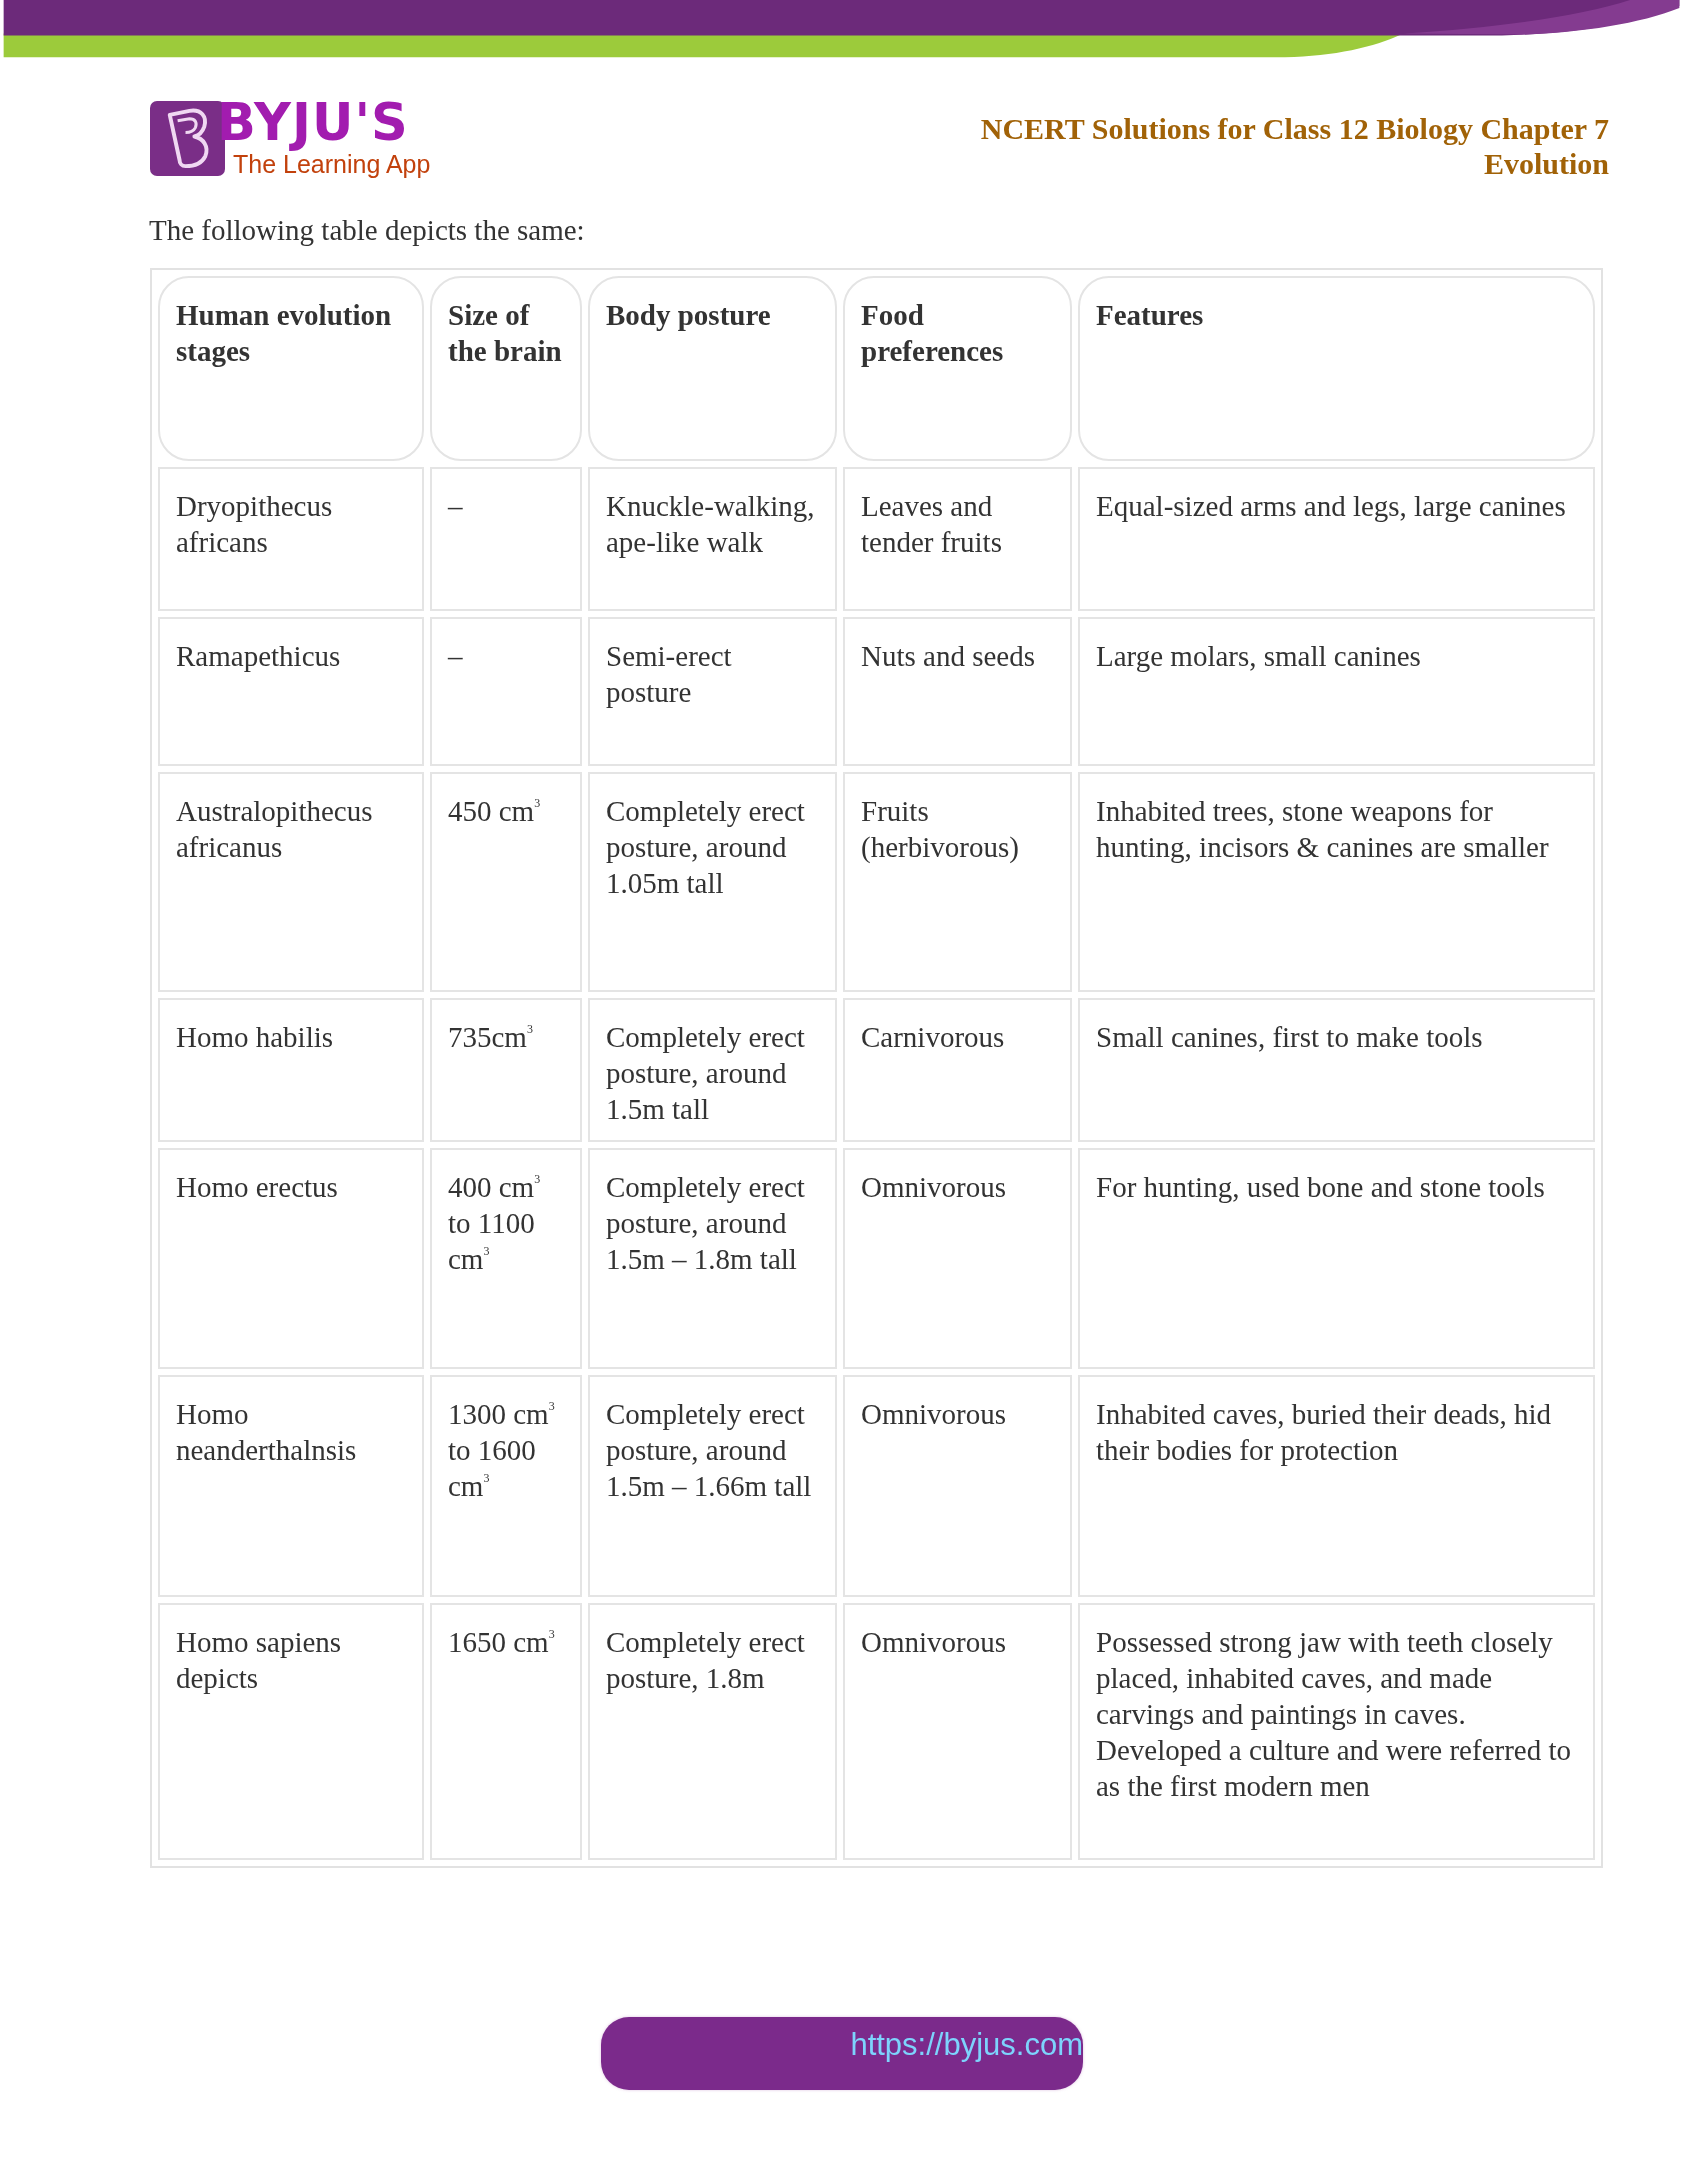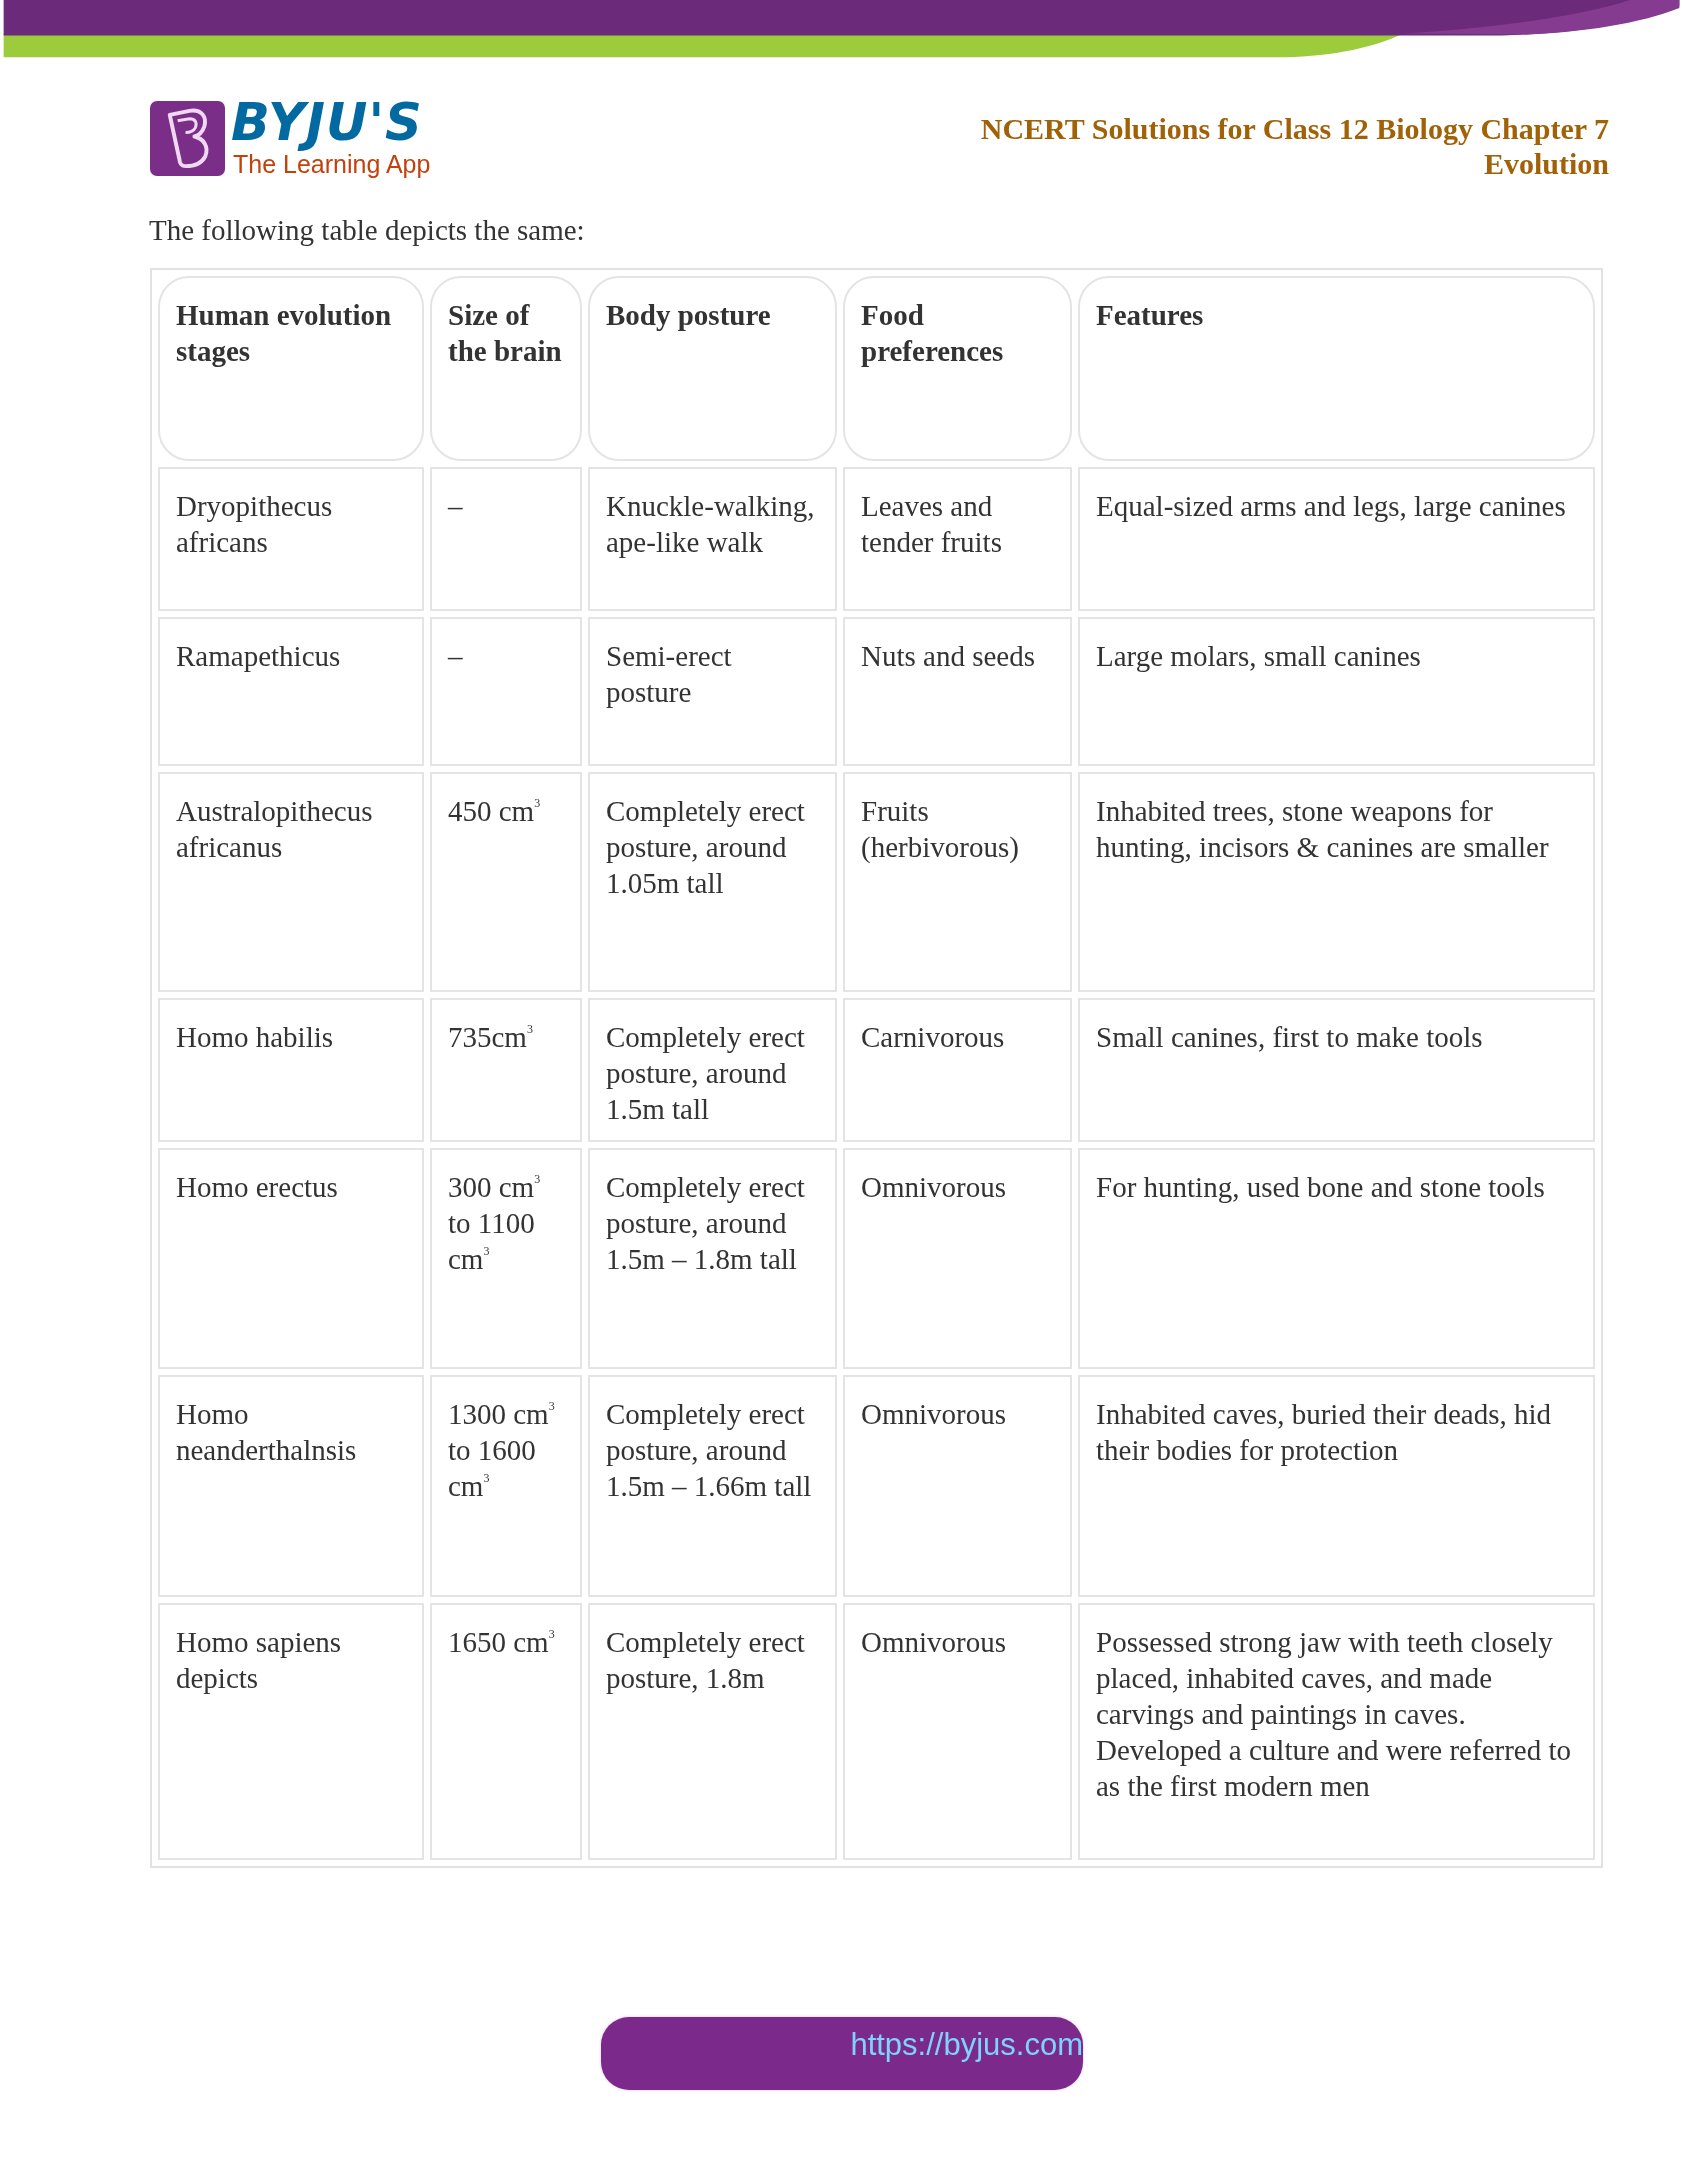--- a/index.html
+++ b/index.html
@@ -32,29 +32,28 @@
   .logo-mark {
     position: absolute;
     left: 0; top: 2px;
     width: 75px; height: 75px;
     background: #7a2e87;
     border-radius: 7px;
   }
   .logo-mark svg { position: absolute; left: 0; top: 0; }
   .logo-word {
     position: absolute;
-    left: 81px; top: -6px;
+    left: 67px; top: -6px;
     font-family: "DejaVu Sans", "Liberation Sans", sans-serif;
     font-weight: bold;
     font-size: 51px;
     letter-spacing: 1px;
-    color: #0369a1;
+    color: #a21caf;
     line-height: 59px;
     white-space: nowrap;
-    font-style: italic;
   }
   .logo-tagline {
     position: absolute;
     left: 83px; top: 50px;
     font-family: "Liberation Sans", "DejaVu Sans", sans-serif;
     font-size: 25px;
     color: #c2410c;
     line-height: 30px;
     white-space: nowrap;
   }
@@ -217,21 +216,21 @@
     <tr class="r4">
       <td>Homo habilis</td>
       <td><span>735cm</span><sup class="unit">3</sup></td>
       <td>Completely erect posture, around 1.5m tall</td>
       <td>Carnivorous</td>
       <td>Small canines, first to make tools</td>
     </tr>
 
     <tr class="r5">
       <td>Homo erectus</td>
-      <td><span>300 cm</span><sup class="unit">3</sup><span> to 1100 cm</span><sup class="unit">3</sup></td>
+      <td><span>400 cm</span><sup class="unit">3</sup><span> to 1100 cm</span><sup class="unit">3</sup></td>
       <td>Completely erect posture, around 1.5m – 1.8m tall</td>
       <td>Omnivorous</td>
       <td>For hunting, used bone and stone tools</td>
     </tr>
 
     <tr class="r6">
       <td>Homo neanderthalnsis</td>
       <td><span>1300 cm</span><sup class="unit">3</sup><span> to 1600 cm</span><sup class="unit">3</sup></td>
       <td>Completely erect posture, around 1.5m – 1.66m tall</td>
       <td>Omnivorous</td>

